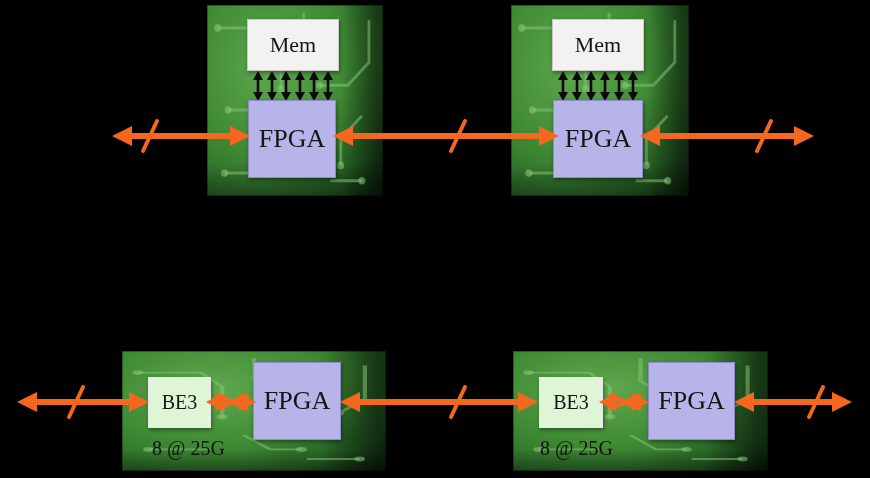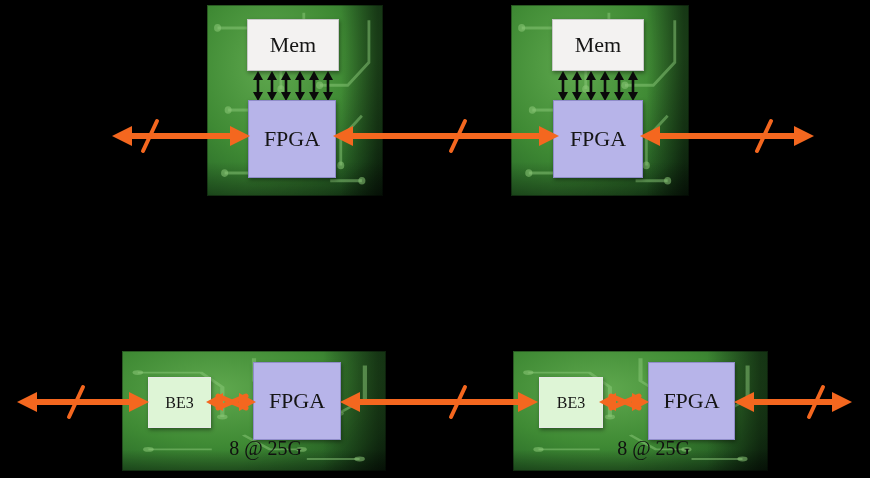--- a/index.html
+++ b/index.html
@@ -21,24 +21,24 @@
   }
   .traces{position:absolute;inset:0;width:100%;height:100%;}
   .traces path{fill:none;stroke:var(--trace-green,#8cc979);stroke-width:1.6;opacity:.5;}
   .traces circle{fill:var(--trace-green,#8cc979);opacity:.55;}
   
   .chipbox{
     position:absolute;display:flex;align-items:center;justify-content:center;
     color:#151515;box-shadow:1px 2px 4px rgba(0,0,0,0.4);
   }
   .mem{background:var(--mem-fill,#f3f2f1);border:1px solid var(--mem-border,#c9c9c9);font-size:22px;}
-  .fpga{background:var(--fpga-fill,#b7b4e9);border:1px solid var(--fpga-border,#8f8cc9);font-size:22px;}
-  .be3{background:var(--be3-fill,#def5d6);border:1px solid var(--be3-border,#e9e9e9);font-size:16px;}
+  .fpga{background:var(--fpga-fill,#b7b4e9);border:1px solid var(--fpga-border,#8f8cc9);font-size:26px;}
+  .be3{background:var(--be3-fill,#def5d6);border:1px solid var(--be3-border,#e9e9e9);font-size:20px;}
   .bus-label{
-    position:absolute;color:#101010;font-size:20px;text-align:right;width:150px;
+    position:absolute;color:#101010;font-size:20px;text-align:left;width:150px;
   }
   
   svg.bus{position:absolute;overflow:visible;}
   .shaft{stroke:var(--arrow-orange,#f4671f);stroke-width:6;}
   .head{fill:var(--arrow-orange,#f4671f);}
   .slash{stroke:var(--arrow-orange,#f4671f);stroke-width:4;stroke-linecap:round;}
   .xshaft{stroke:var(--arrow-orange,#f4671f);stroke-width:5;stroke-linecap:round;}
   .vshaft{stroke:var(--black-link,#0a0a0a);stroke-width:2.6;}
   .vhead{fill:var(--black-link,#0a0a0a);}
 </style>

